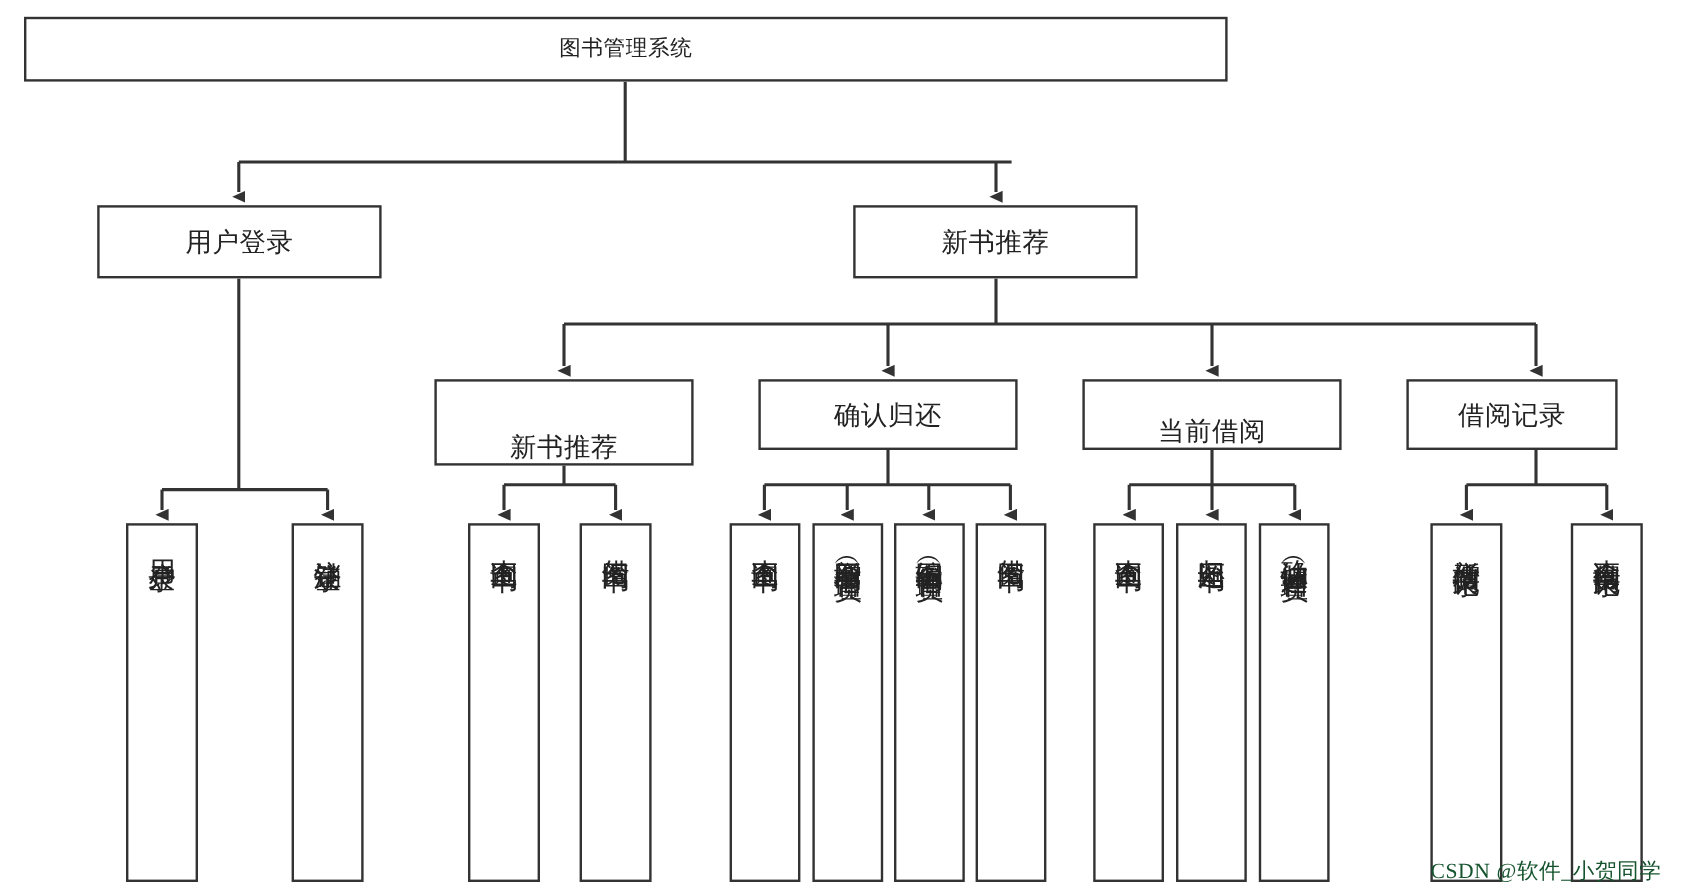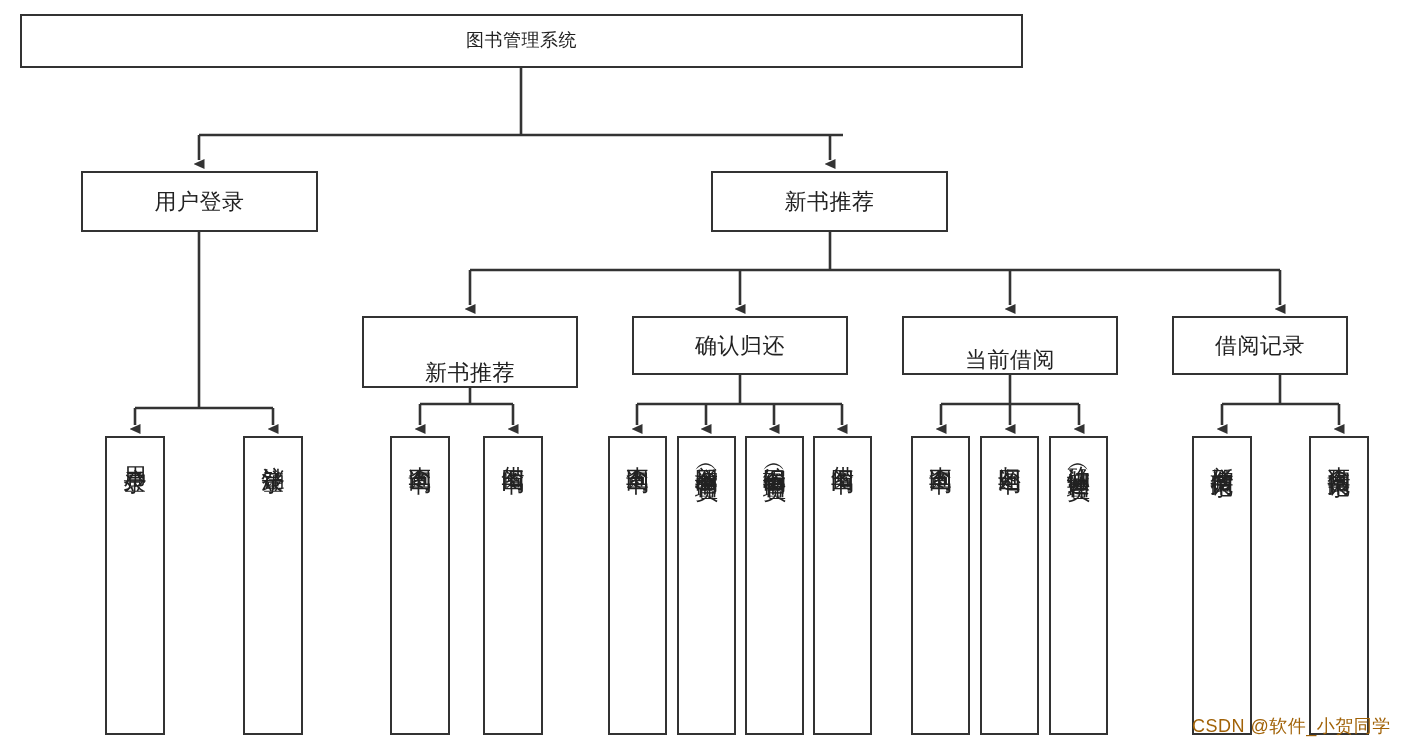--- a/index.html
+++ b/index.html
@@ -57,24 +57,25 @@
     line-height: 1.0;
     letter-spacing: 2px;
     white-space: nowrap;
   }
   #root-node .lbl { font-size: 18px; }
   #watermark {
     position: absolute;
     left: 1192px;
     top: 714px;
     font-size: 18px;
-    color: #a16207;
+    color: #14532d;
     white-space: nowrap;
     z-index: 5;
     letter-spacing: 0.5px;
+    font-family: Liberation Serif, serif;
   }
 </style>
 </head>
 <body>
 
 <div id="canvas">
 
   <svg id="edges" viewBox="0 0 1405 747" xmlns="http://www.w3.org/2000/svg">
     <defs>
       <marker id="arrow" markerWidth="10" markerHeight="11" refX="1" refY="5.5" orient="auto" markerUnits="userSpaceOnUse">

